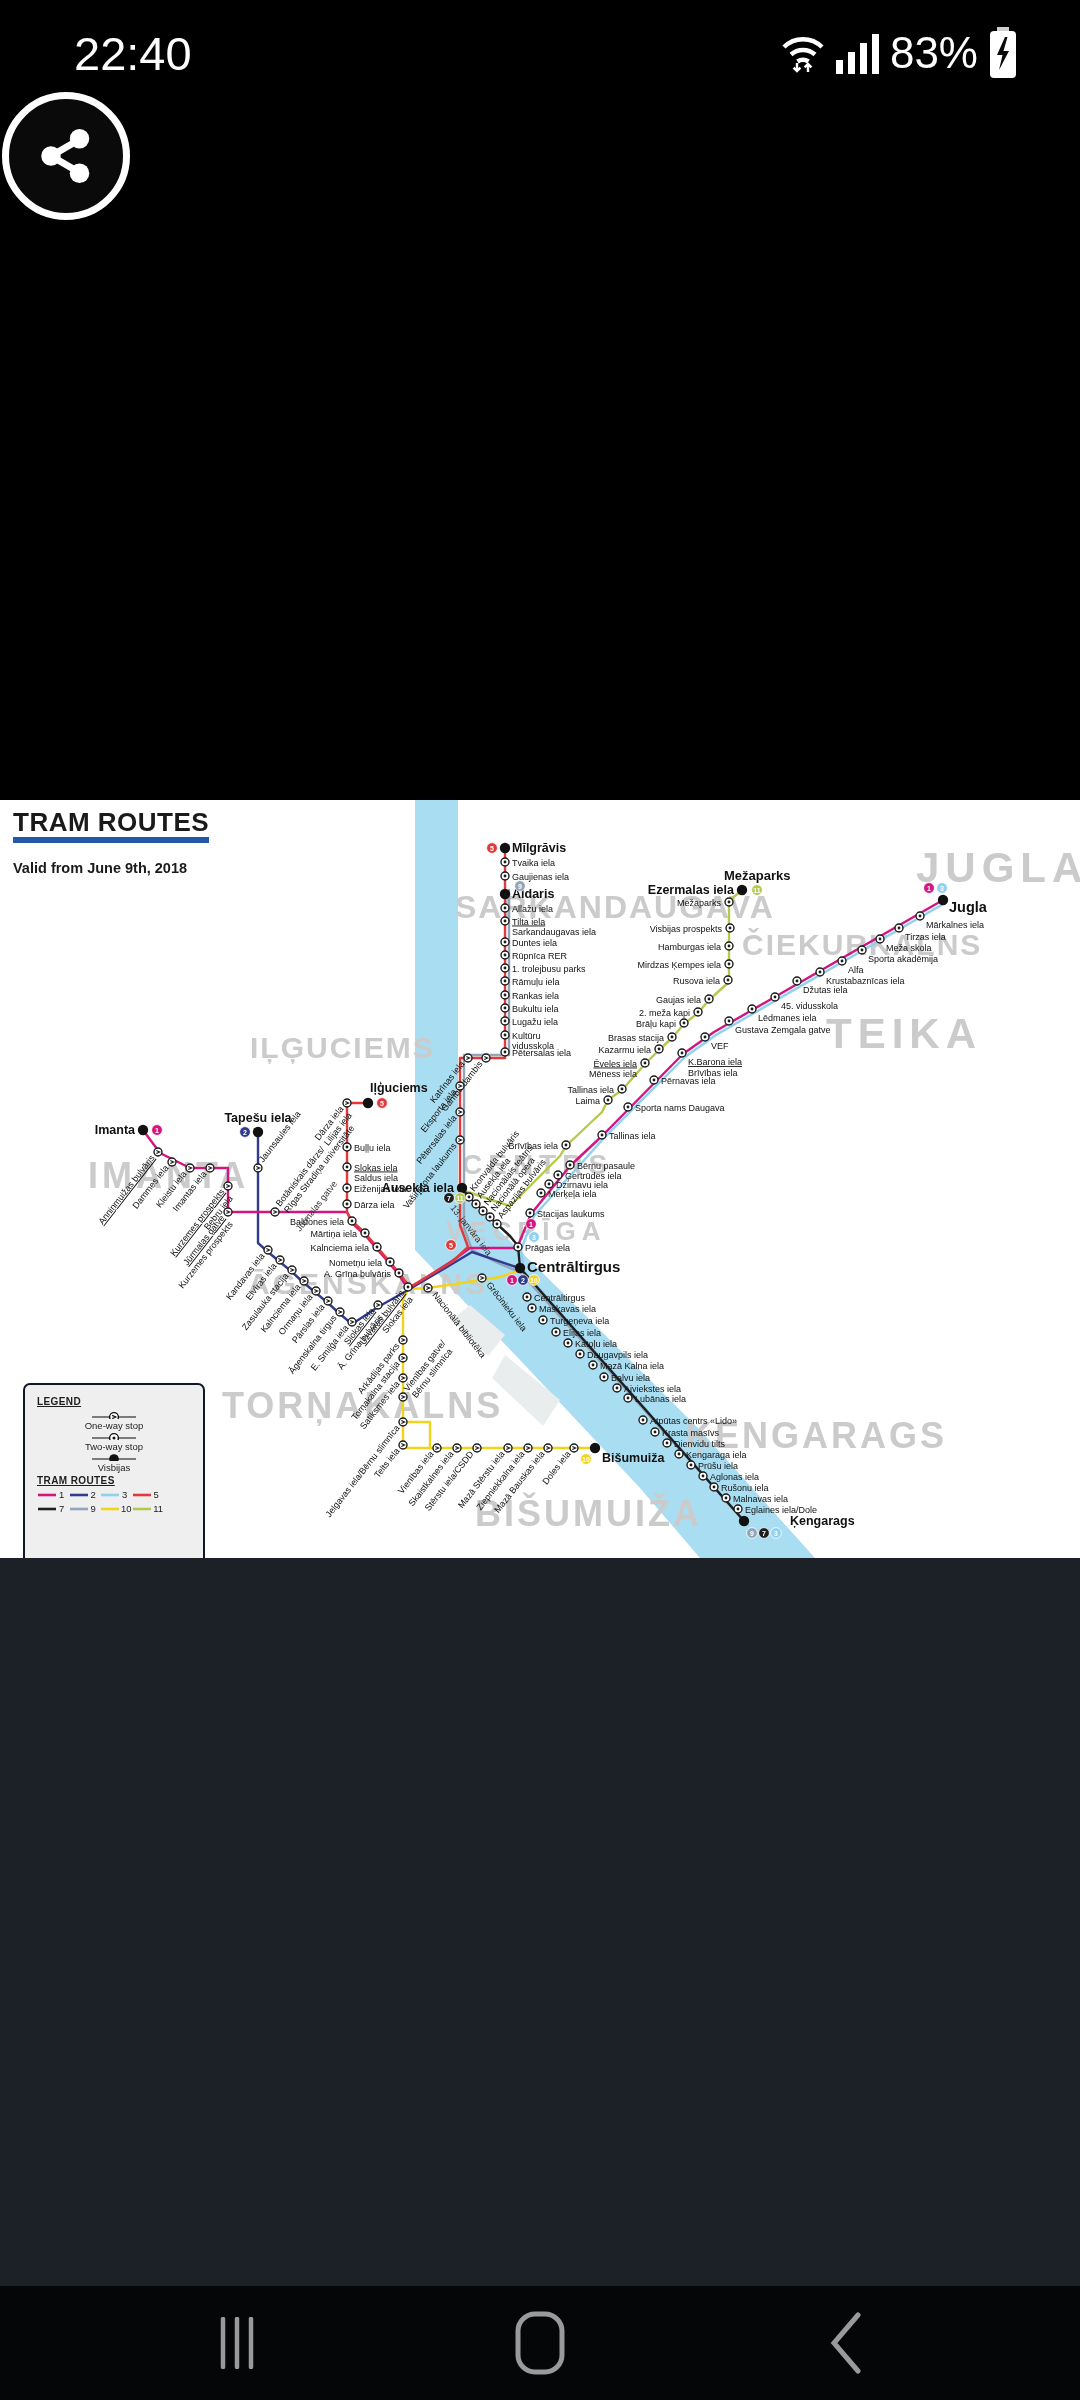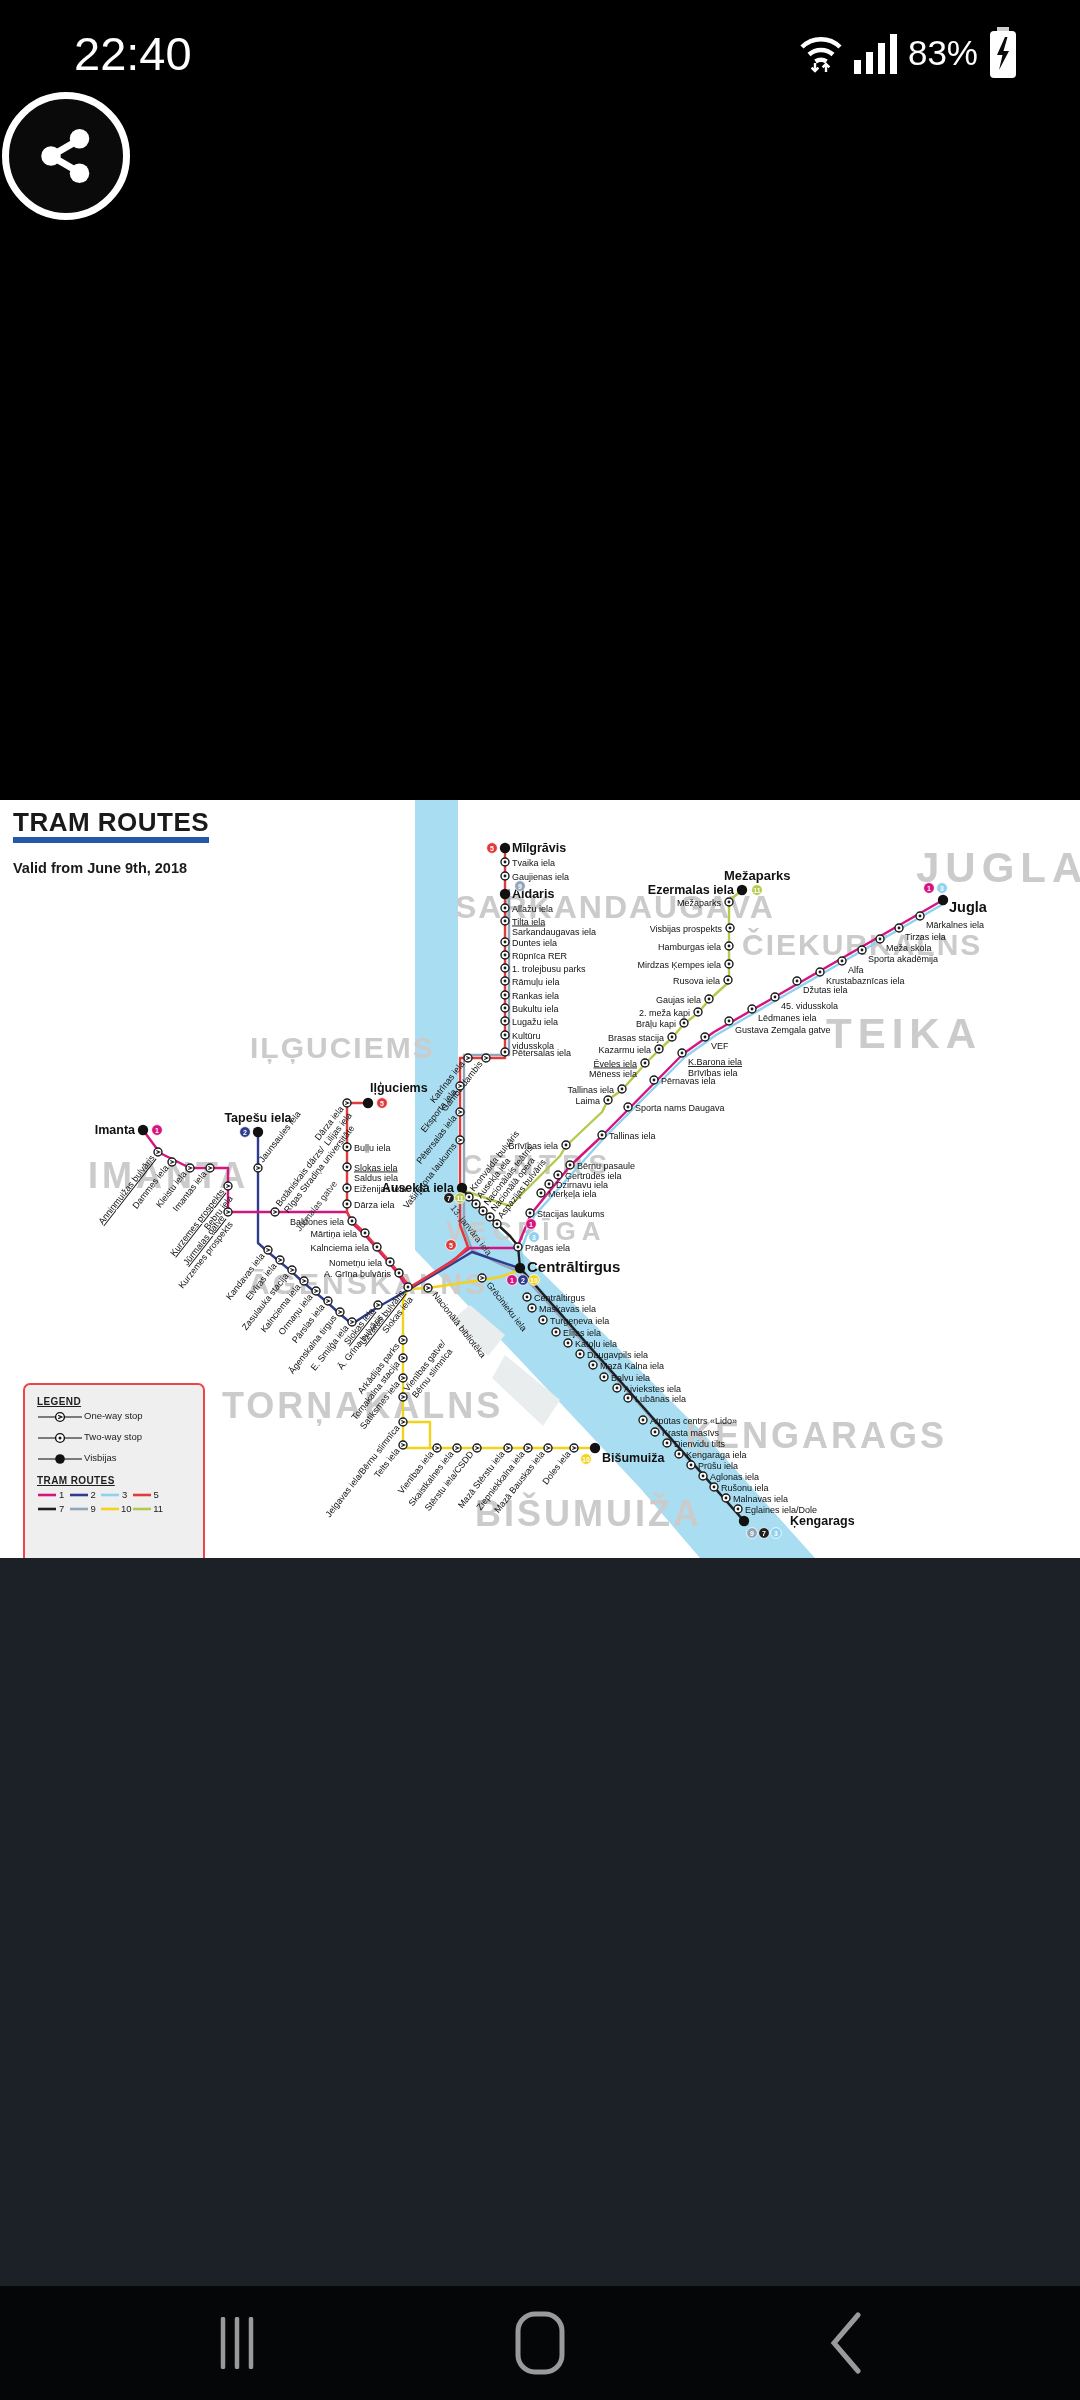--- a/index.html
+++ b/index.html
@@ -2,33 +2,33 @@
 <html><head>
 <meta charset="utf-8">
 <style>
   html,body{margin:0;padding:0;}
   body{width:1080px;height:2400px;background:#000;position:relative;overflow:hidden;
        font-family:"Liberation Sans",sans-serif;}
   .status-bar{position:absolute;top:0;left:0;width:1080px;height:96px;display:flex;
       justify-content:space-between;align-items:center;padding:10px 62px 0 74px;box-sizing:border-box;color:#fff;}
   .time{font-size:47px;font-weight:400;}
   .sicons{display:flex;align-items:center;gap:10px;}
-  .battery-text{font-size:35px;}
+  .battery-text{font-size:44px;}
   .share-btn{position:absolute;left:2px;top:92px;width:128px;height:128px;border-radius:50%;
       border:7px solid #fff;background:#0a0a0a;display:flex;align-items:center;justify-content:center;padding:0;cursor:pointer;}
   .map-wrap{position:absolute;top:800px;left:0;width:1080px;height:758px;background:#fff;}
   #map-svg{position:absolute;left:0;top:0;}
   .map-title{position:absolute;left:13px;top:8px;color:#1a1a1a;}
   .map-title h1{font-size:26px;line-height:28px;margin:0;font-weight:bold;letter-spacing:.5px;
       display:inline-block;border-bottom:6px solid #2458a8;padding-bottom:1px;}
   .map-subtitle{font-size:14.5px;font-weight:bold;margin-top:17px;}
   #legend{position:absolute;left:23px;top:583px;width:182px;height:182px;background:#efeff0;
-      border:2px solid #ef4444;border-radius:7px;padding:9px 12px;box-sizing:border-box;}
+      border:2px solid #0f172a;border-radius:7px;padding:9px 12px;box-sizing:border-box;}
   .lg-title{font-size:10px;font-weight:bold;text-decoration:underline;color:#1d1d1d;margin:2px 0 3px;letter-spacing:.4px;}
-  .lg-item{display:flex;align-items:flex-start;gap:1px;height:21px;}
+  .lg-item{display:flex;align-items:center;gap:1px;height:21px;flex-direction:column;}
   .lg-item span{font-size:9.5px;color:#1d1d1d;}
   .lg-routes{display:flex;flex-wrap:wrap;row-gap:3px;margin-top:2px;}
   .lg-route{display:flex;align-items:center;width:31.5px;gap:2px;}
   .lg-route span{font-size:9.5px;color:#1d1d1d;}
   .below-map{position:absolute;top:1558px;left:0;width:1080px;height:728px;background:#1c2127;}
   .nav-bar{position:absolute;top:2286px;left:0;width:1080px;height:114px;background:#050607;}
   .nav-btn{position:absolute;top:0;width:110px;height:114px;background:transparent;border:none;
       display:flex;align-items:center;justify-content:center;cursor:pointer;padding:0;}
   #recents{left:182px;} #home{left:485px;} #back{left:790px;}
 </style>

